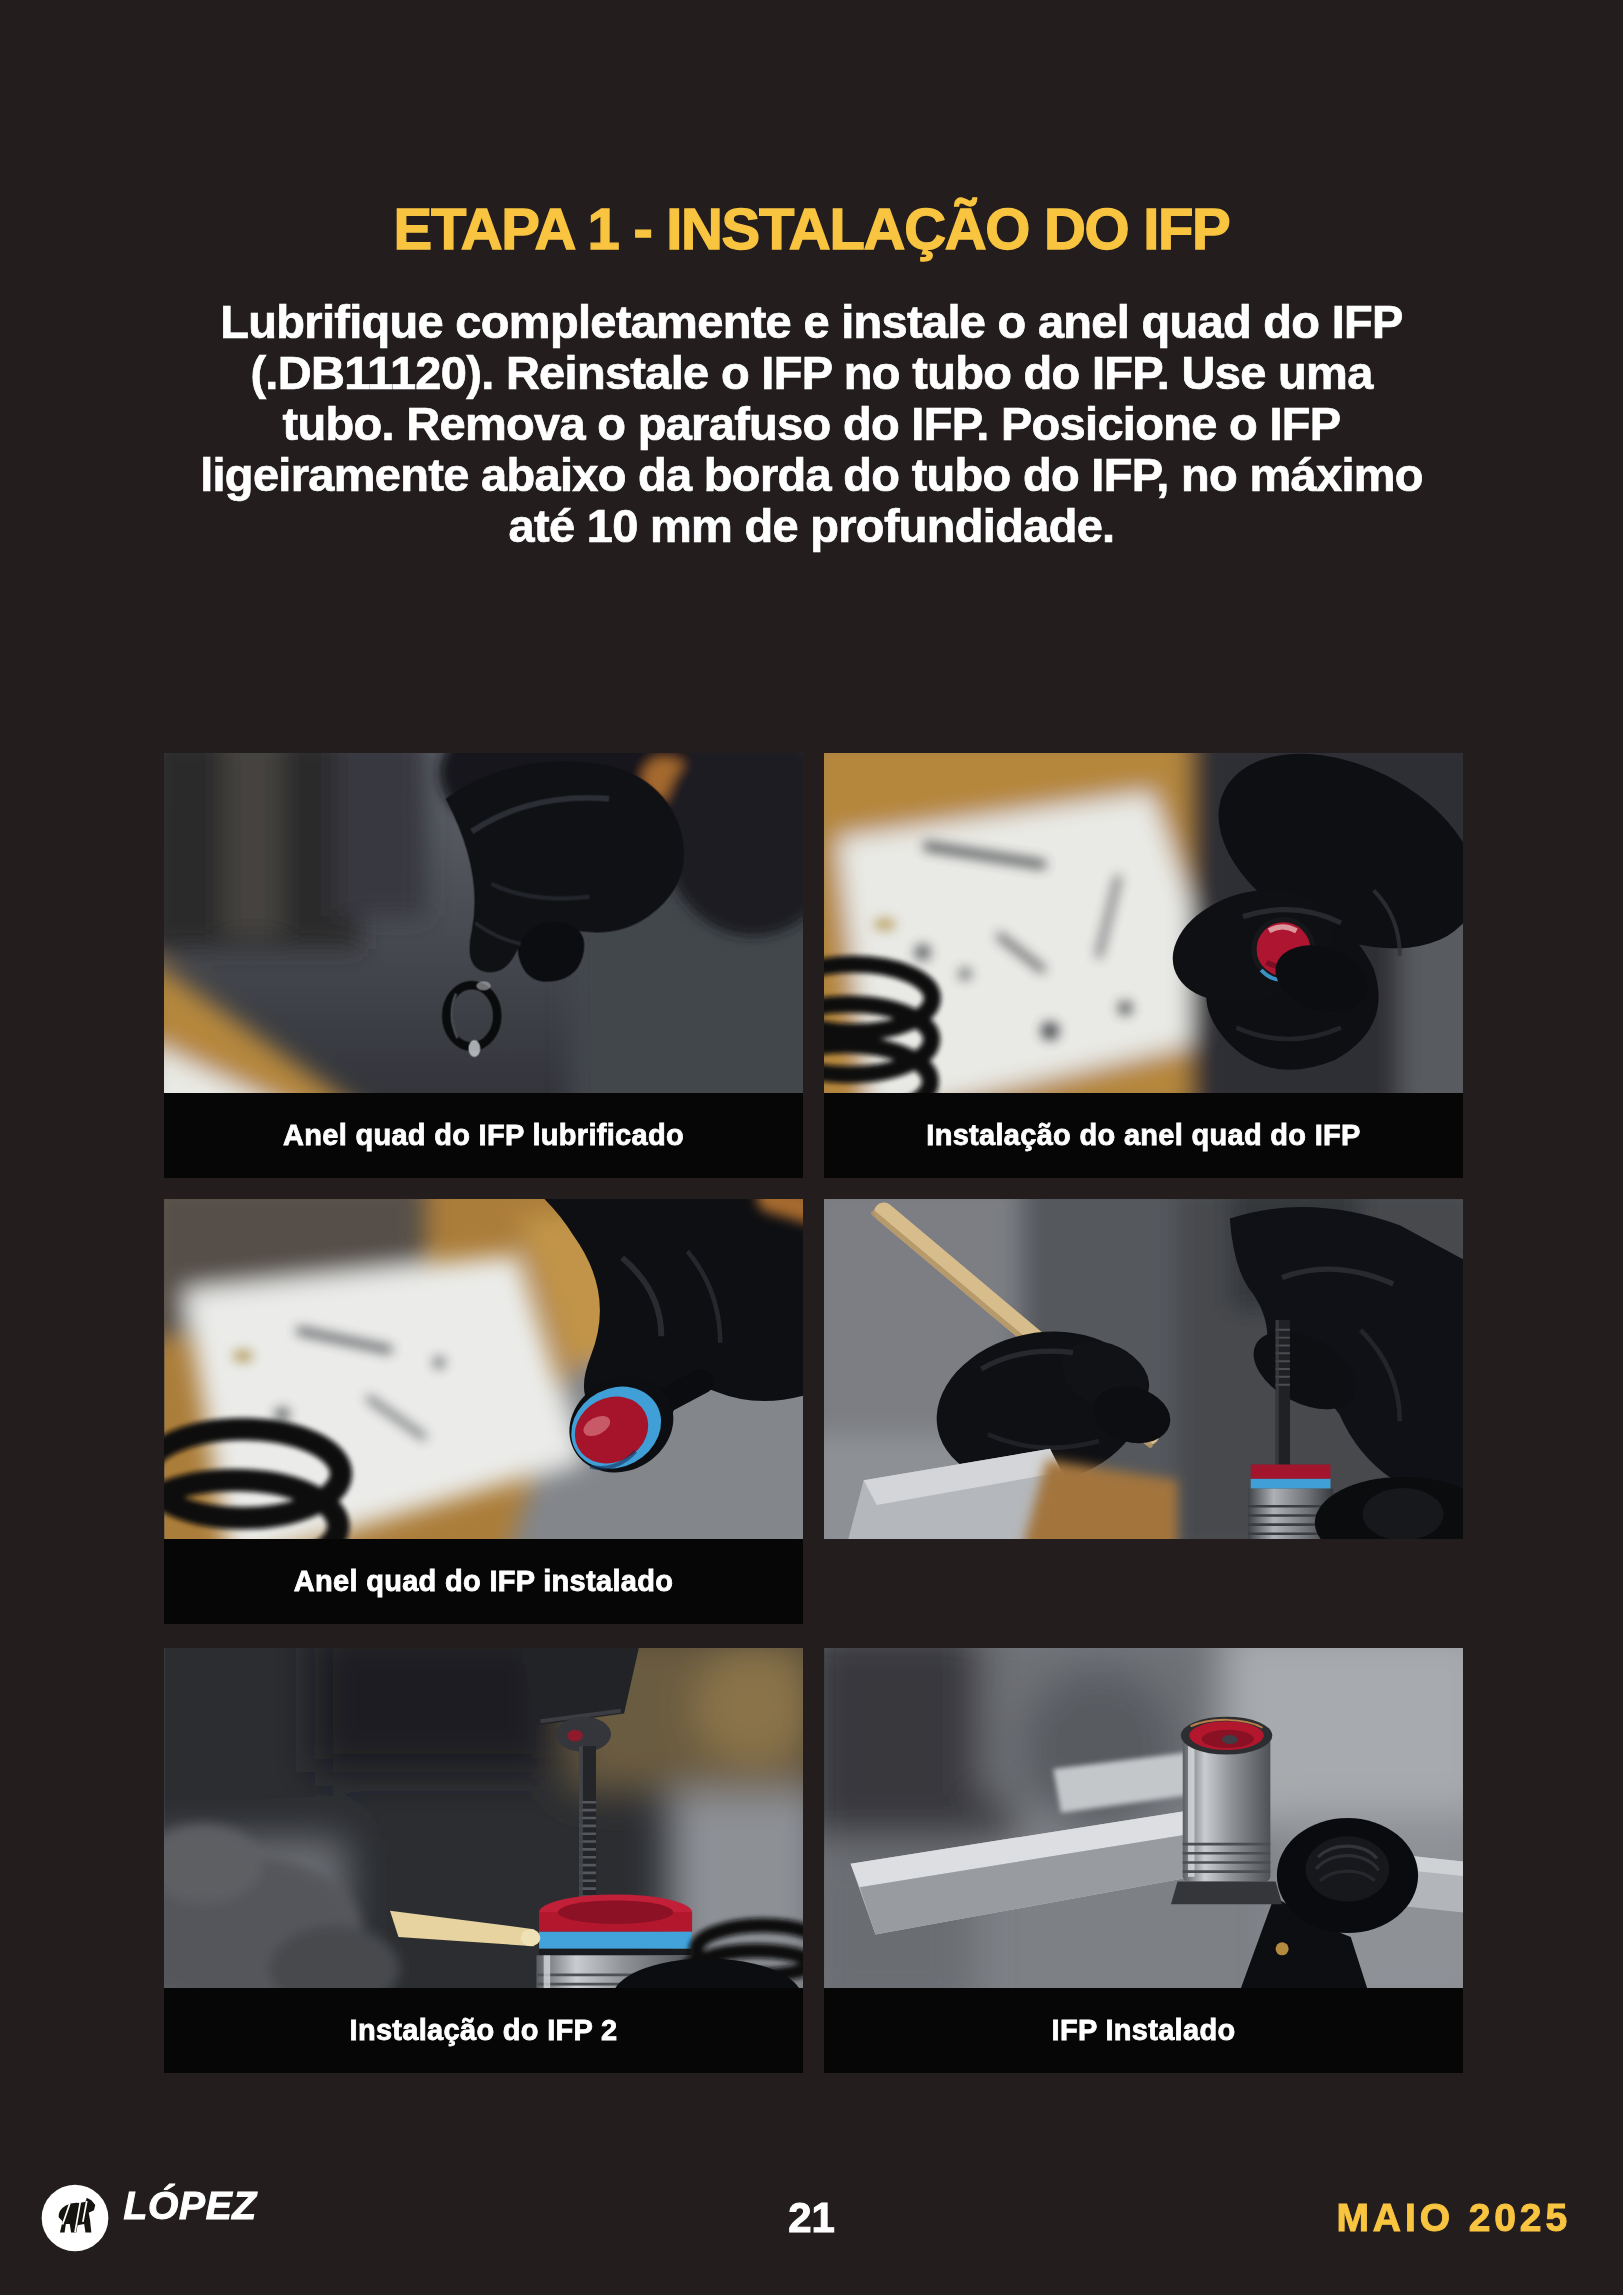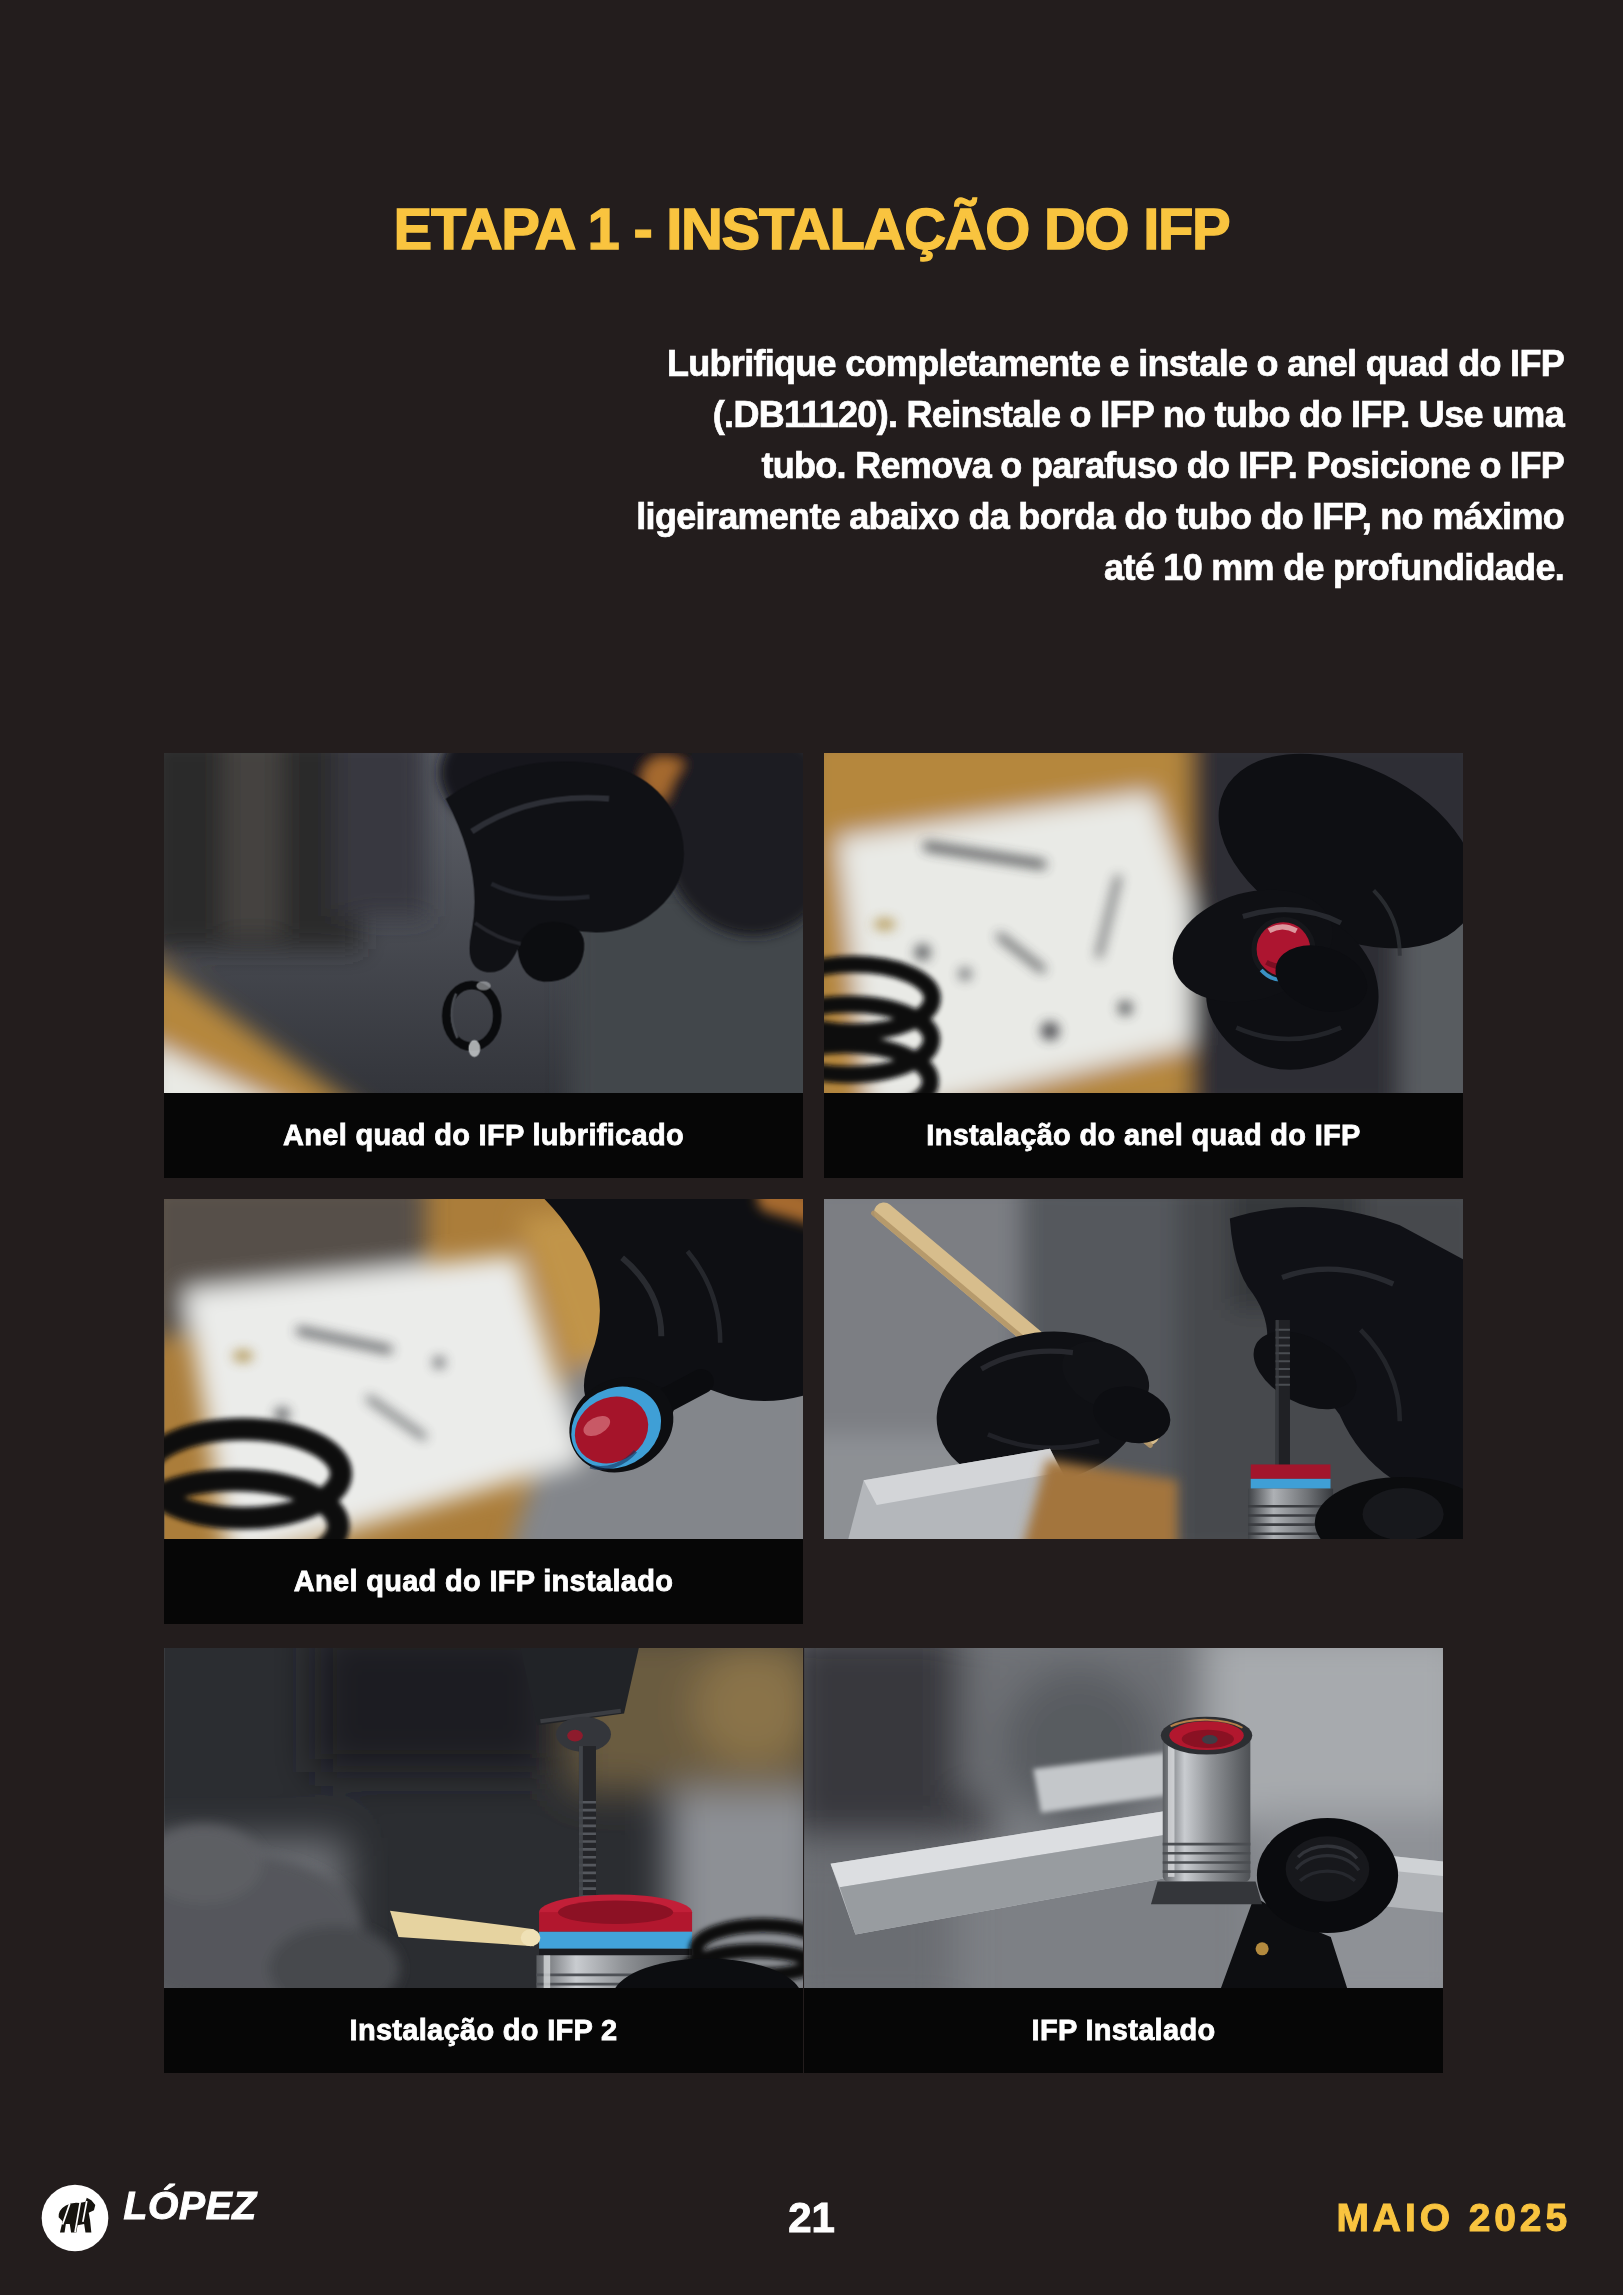--- a/index.html
+++ b/index.html
@@ -27,24 +27,23 @@
   .subtitle{
     position:absolute;left:0;right:0;top:200px;
     text-align:center;
     font-size:58px;font-weight:bold;letter-spacing:-1.3px;
     color:var(--accent);line-height:1;
     -webkit-text-stroke:1.3px var(--accent);
     white-space:nowrap;
   }
   .body-text{
     position:absolute;left:59px;width:1505px;top:296px;
-    text-align:right;color:var(--white);
-    font-size:36px;font-weight:bold;letter-spacing:-0.7px;
+    text-align:center;color:var(--white);
+    font-size:47px;font-weight:bold;letter-spacing:-0.7px;
     line-height:51px;
-    margin-top:42px;
     -webkit-text-stroke:0.7px var(--white);
   }
   .figure{position:absolute;width:639px;margin:0;}
   .photo{display:block;width:639px;height:340px;background:#4a4d52;}
   .caption{
     height:85px;background:var(--capbar);
     display:flex;align-items:center;justify-content:center;
     color:var(--white);font-size:29px;font-weight:bold;
     -webkit-text-stroke:0.8px var(--white);
     letter-spacing:0.3px;
@@ -331,21 +330,21 @@
         <ellipse cx="905" cy="505" rx="115" ry="42"></ellipse>
         <ellipse cx="915" cy="462" rx="102" ry="38"></ellipse>
       </g>
       <ellipse cx="830" cy="535" rx="145" ry="60" fill="#0c0d10"></ellipse>
     </svg>
     <figcaption class="caption">
       <span>Instalação do IFP 2</span>
     </figcaption>
   </figure>
 
-  <figure class="figure" style="left:804px;top:1648px">
+  <figure class="figure" style="left:824px;top:1648px">
     <svg class="photo" viewBox="0 0 976 520">
       <rect width="976" height="520" fill="#7d8085"></rect>
       <g filter="url(#bXL)">
         <rect x="-30" y="-30" width="320" height="320" fill="#37383c"></rect>
         <rect x="240" y="-30" width="420" height="260" fill="#6e7176"></rect>
         <rect x="610" y="-30" width="410" height="300" fill="#a7aaae"></rect>
         <rect x="700" y="250" width="320" height="310" fill="#8e9196"></rect>
         <circle cx="420" cy="150" r="120" fill="#595c61"></circle>
         <rect x="-30" y="300" width="260" height="260" fill="#6a6d72"></rect>
       </g>

